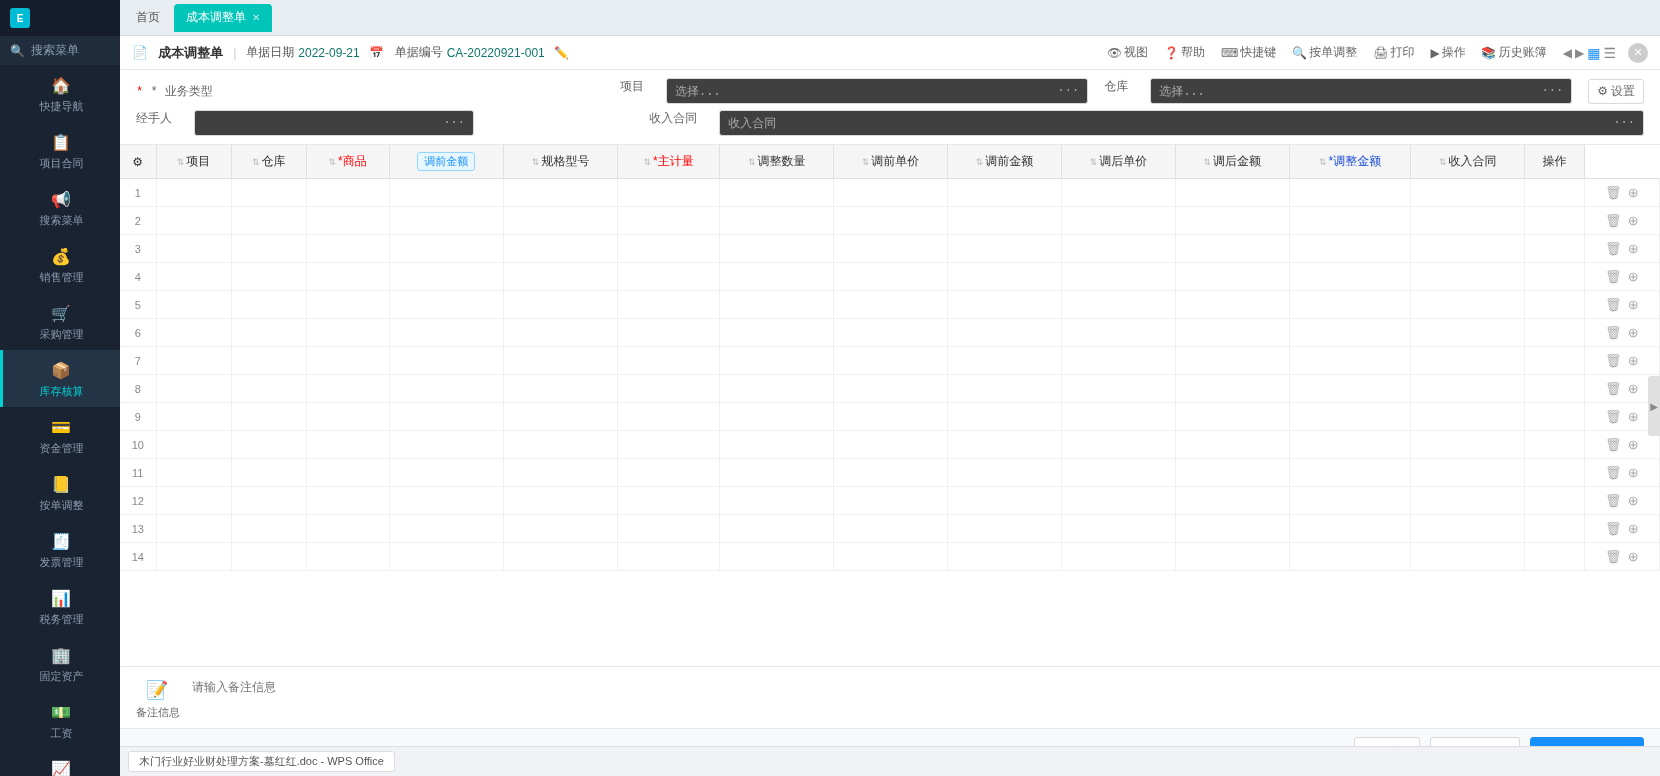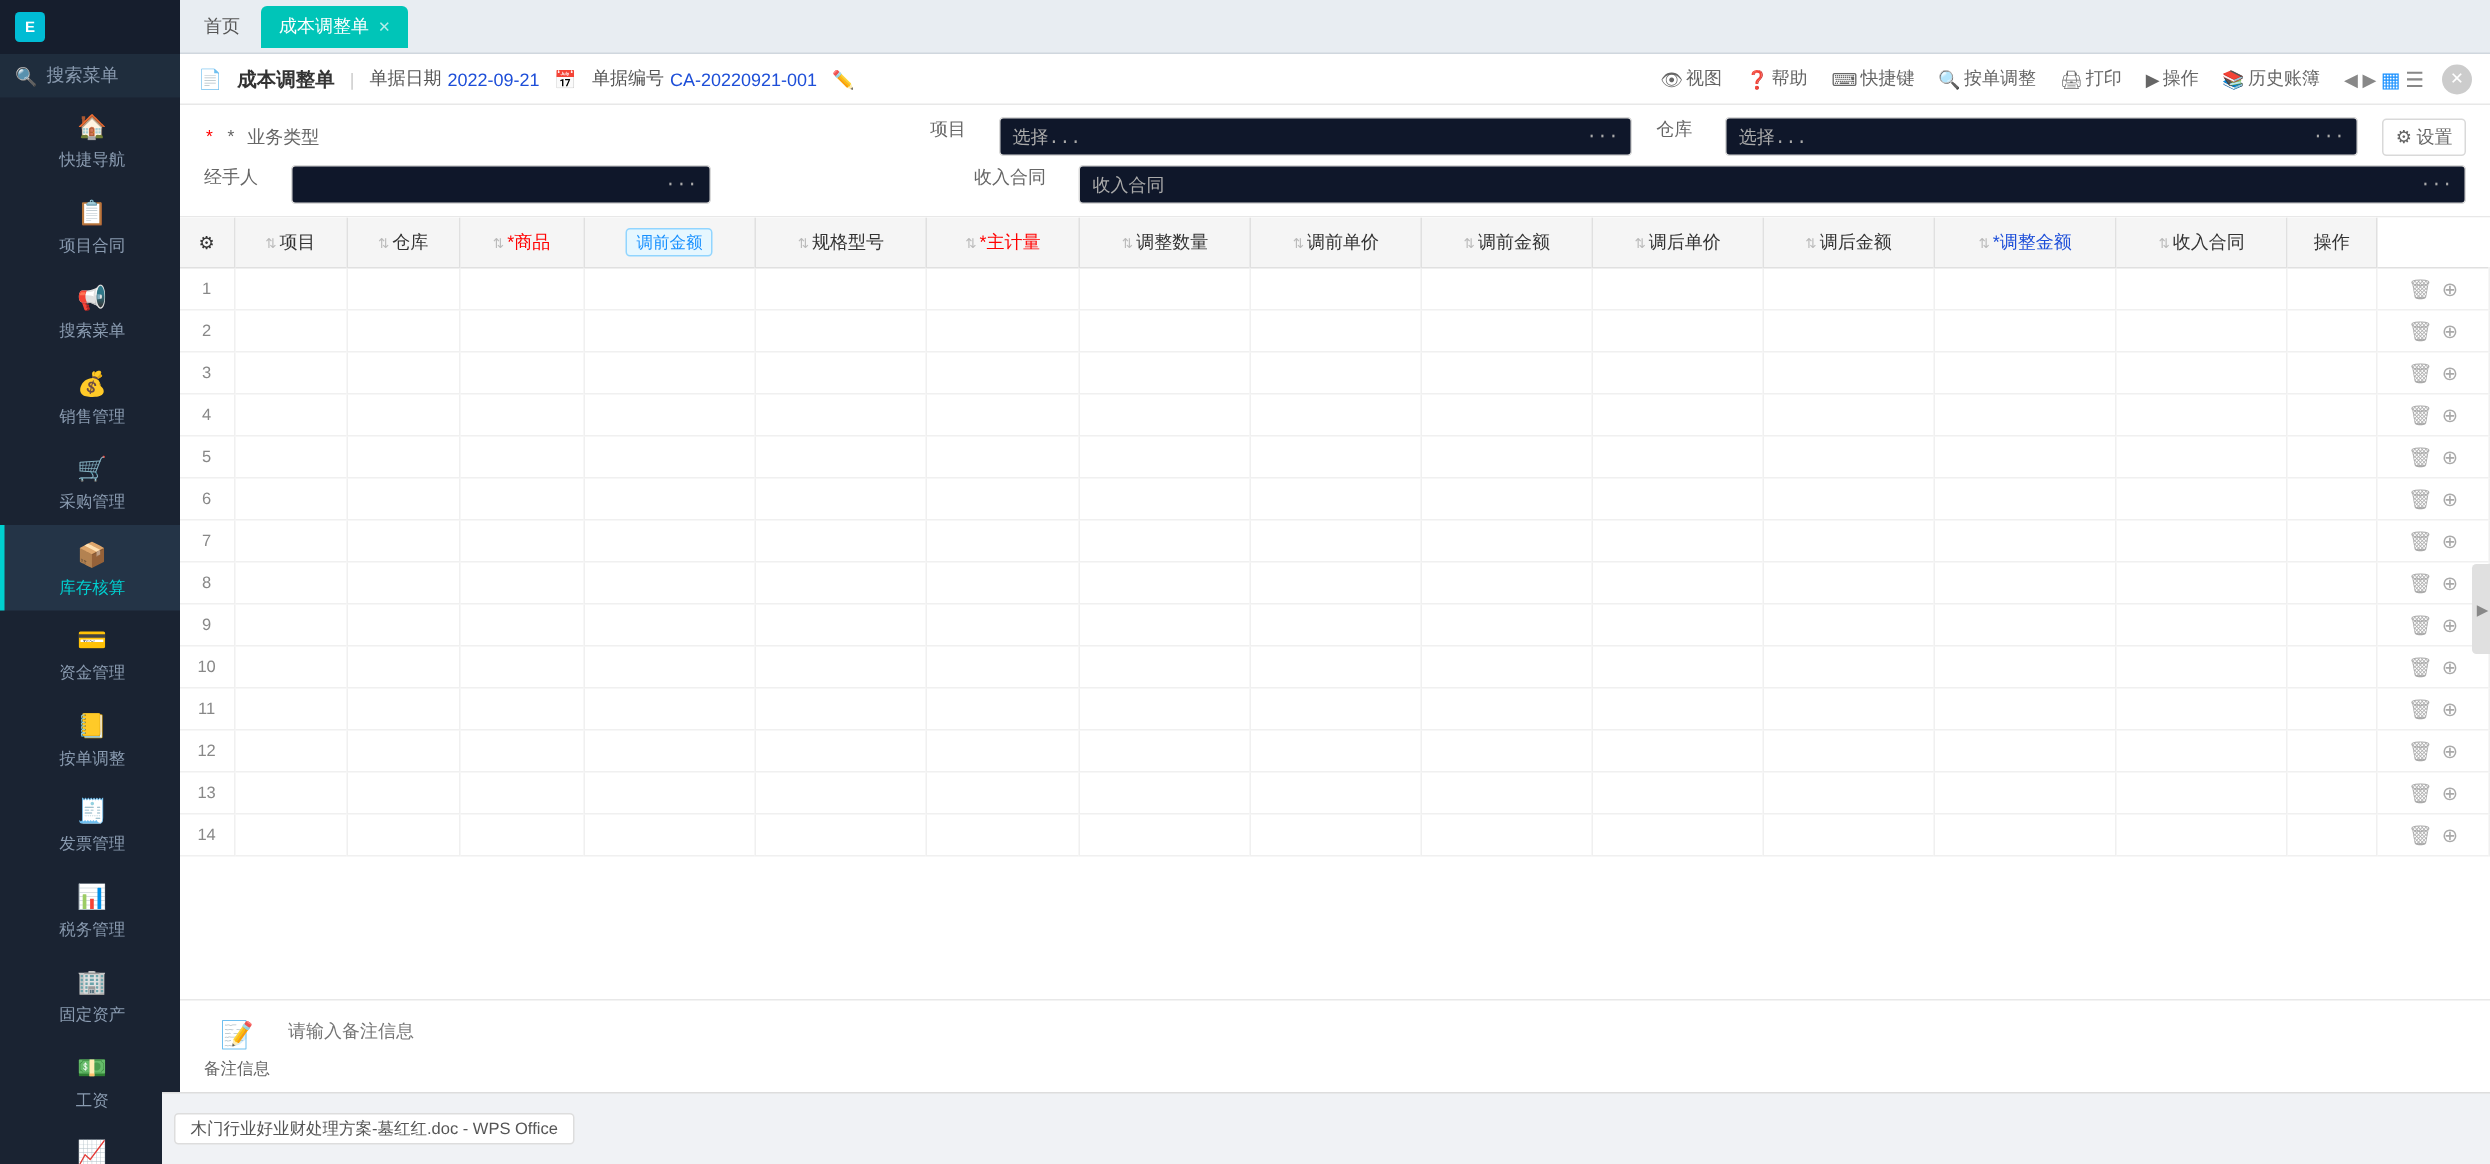--- a/index.html
+++ b/index.html
@@ -123,21 +123,21 @@
     .toolbar-doc-icon {
       color: #888; font-size: 13px;
     }
     .toolbar-title {
       font-size: 13px; font-weight: bold; color: #333;
     }
     .toolbar-field {
       display: flex; align-items: center; gap: 4px; font-size: 12px; color: #555;
     }
     .toolbar-field-value {
-      color: #1d4ed8;
+      color: #0f766e;
     }
     .toolbar-sep { color: #ccc; }
     .toolbar-actions {
       margin-left: auto;
       display: flex;
       align-items: center;
       gap: 8px;
       font-size: 12px;
       color: #666;
     }
@@ -180,21 +180,21 @@
       white-space: nowrap;
       flex-shrink: 0;
     }
     .form-input {
       flex: 1;
       border: 1px solid #d9d9d9;
       border-radius: 3px;
       padding: 3px 8px;
       font-size: 12px;
       color: #333;
-      background: #0f172a;
+      background: #404040;
       display: flex;
       align-items: center;
       justify-content: space-between;
       min-height: 26px;
     }
     .form-input.filled { background: white; }
     .form-input-placeholder { color: #aaa; }
     .form-dropdown-arrow { color: #aaa; font-size: 10px; }
     .dots-icon { color: #aaa; font-size: 12px; cursor: pointer; }
     .settings-btn {
@@ -363,23 +363,23 @@
       justify-content: center;
       cursor: pointer;
       color: #888;
       font-size: 10px;
       writing-mode: vertical-rl;
     }
 
     .taskbar {
       position: fixed;
       bottom: 0;
-      left: 108px;
+      left: 120px;
       right: 0;
-      height: 48px;
+      height: 30px;
       background: #f0f2f5;
       border-top: 1px solid #ddd;
       display: flex;
       align-items: center;
       padding: 0 8px;
       gap: 4px;
     }
     .taskbar-item {
       background: white;
       border: 1px solid #ddd;

